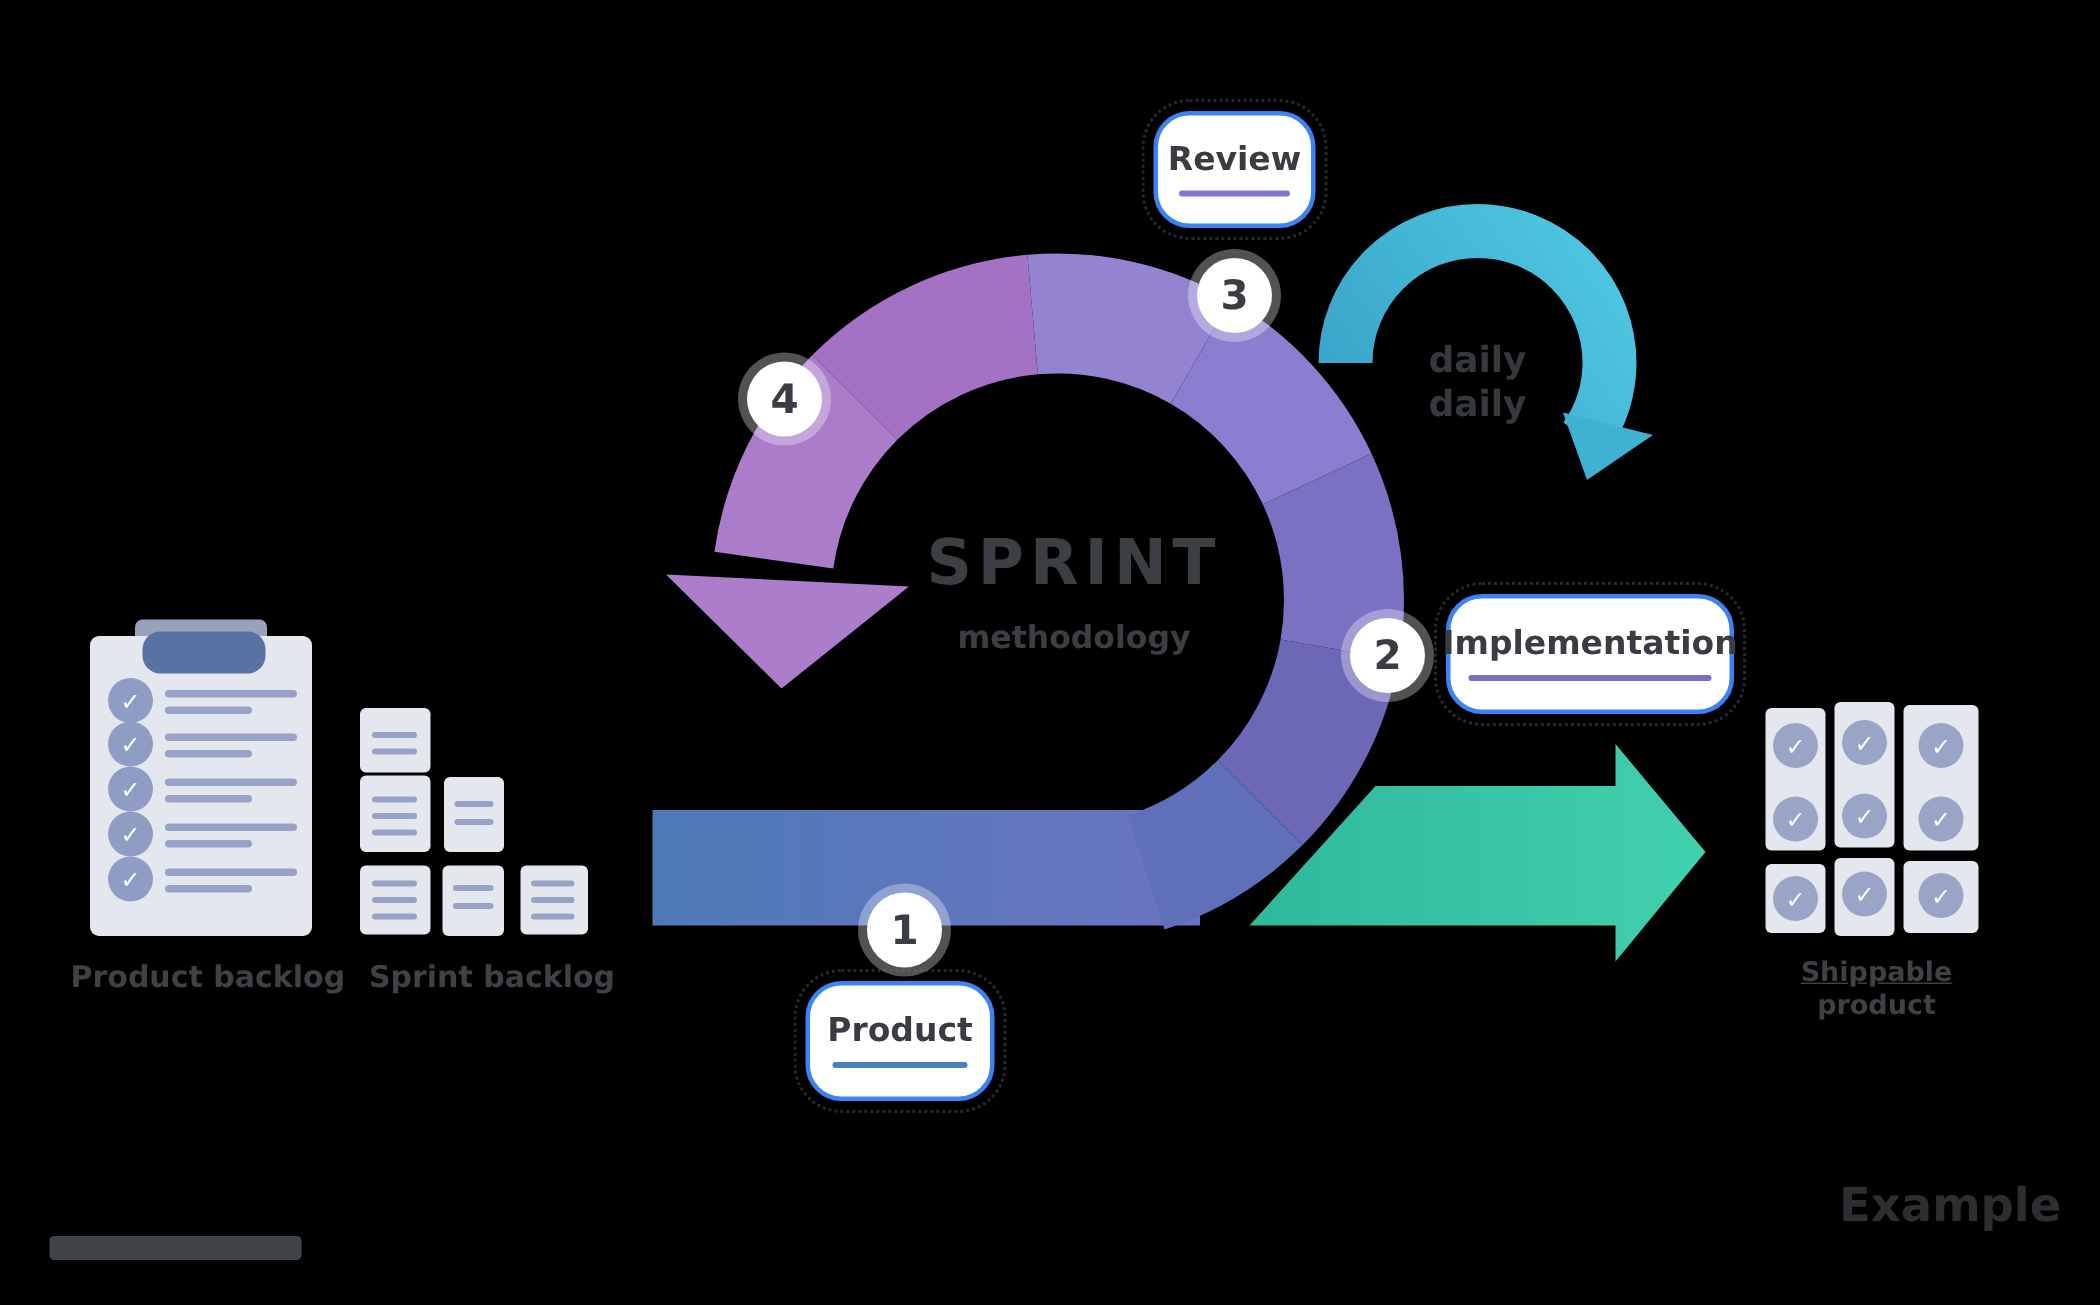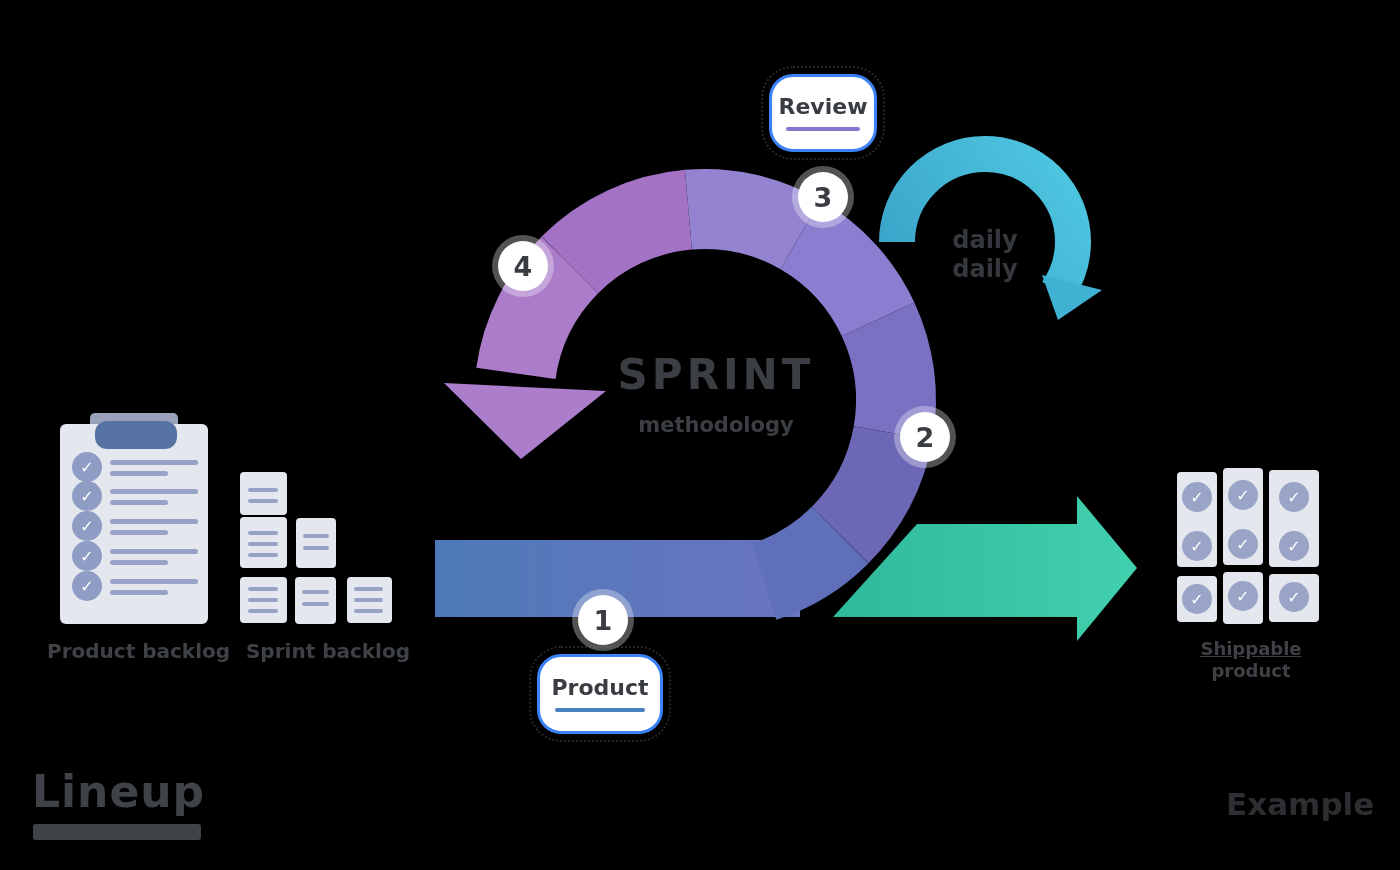--- a/index.html
+++ b/index.html
@@ -109,20 +109,24 @@
 
   <div class="stepnum n1">1</div>
   <div class="stepnum n2">2</div>
   <div class="stepnum n3">3</div>
   <div class="stepnum n4">4</div>
 
   <div class="badge b-planning">
     <span class="lbl">Product</span>
     <div class="ul ul-planning"></div>
   </div>
+  <div class="badge b-implementation">
+    <span class="lbl">Implementation</span>
+    <div class="ul ul-implementation"></div>
+  </div>
   <div class="badge b-review">
     <span class="lbl">Review</span>
     <div class="ul ul-review"></div>
   </div>
 
   <div>
     <div class="clip-back"></div>
     <div class="clip-body"></div>
     <div class="clip-top"></div>
 
@@ -196,17 +200,16 @@
 
     <div class="card" style="left:1223px;top:572px;width:40px;height:52px;"></div>
     <div class="rcheck" style="left:1228px;top:581px;">✓</div>
 
     <div class="card" style="left:1269px;top:574px;width:50px;height:48px;"></div>
     <div class="rcheck" style="left:1279px;top:582px;">✓</div>
   </div>
   <div class="artifact-label l-incr1">Shippable</div>
   <div class="artifact-label l-incr2">product</div>
 
-  <div class="brand">Lineup</div>
   <div class="brand-bar"></div>
   <div class="example">Example</div>
 
 </div>
 
 </body></html>

